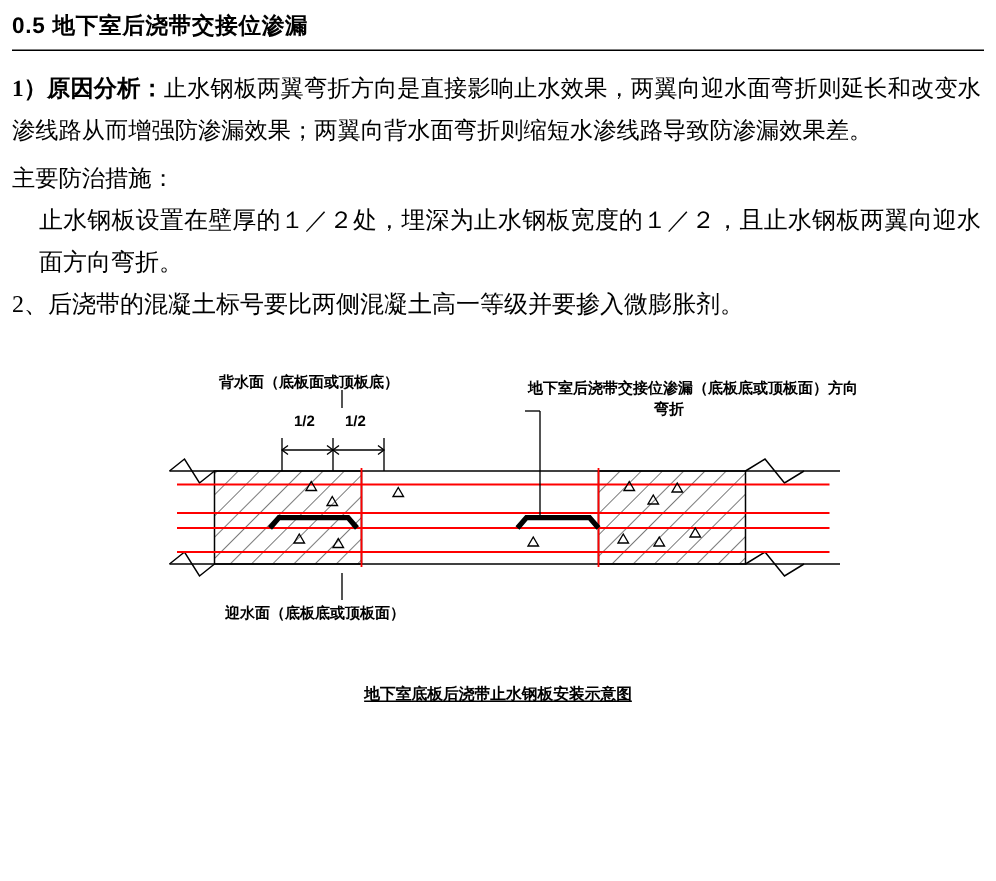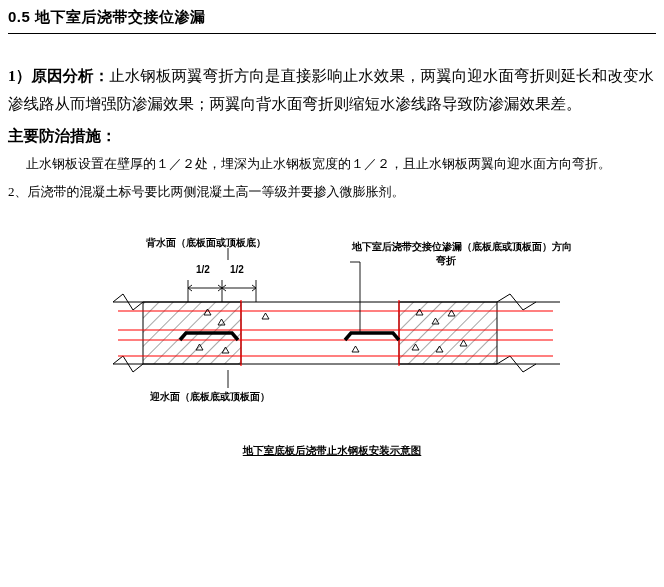--- a/index.html
+++ b/index.html
@@ -36,34 +36,34 @@
   }
   .para {
     font-size: 15.5px;
     line-height: 28px;
     margin: 0;
     padding: 0 10px 0 8px;
     text-align: justify;
     text-justify: inter-ideograph;
   }
   .para-first {
-    margin-top: 28px;
+    margin-top: 12px;
   }
   .bold {
     font-weight: bold;
   }
   .sub-head {
     font-size: 15.5px;
-    font-weight: bold;
+    font-weight: normal;
     line-height: 28px;
     padding: 0 8px;
     margin-top: 4px;
   }
   .item {
-    font-size: 13px;
+    font-size: 16px;
     line-height: 28px;
     padding: 0 10px 0 8px;
     text-align: justify;
     text-justify: inter-ideograph;
   }
   .item-indent {
     padding-left: 26px;
   }
   .figure {
     position: relative;

